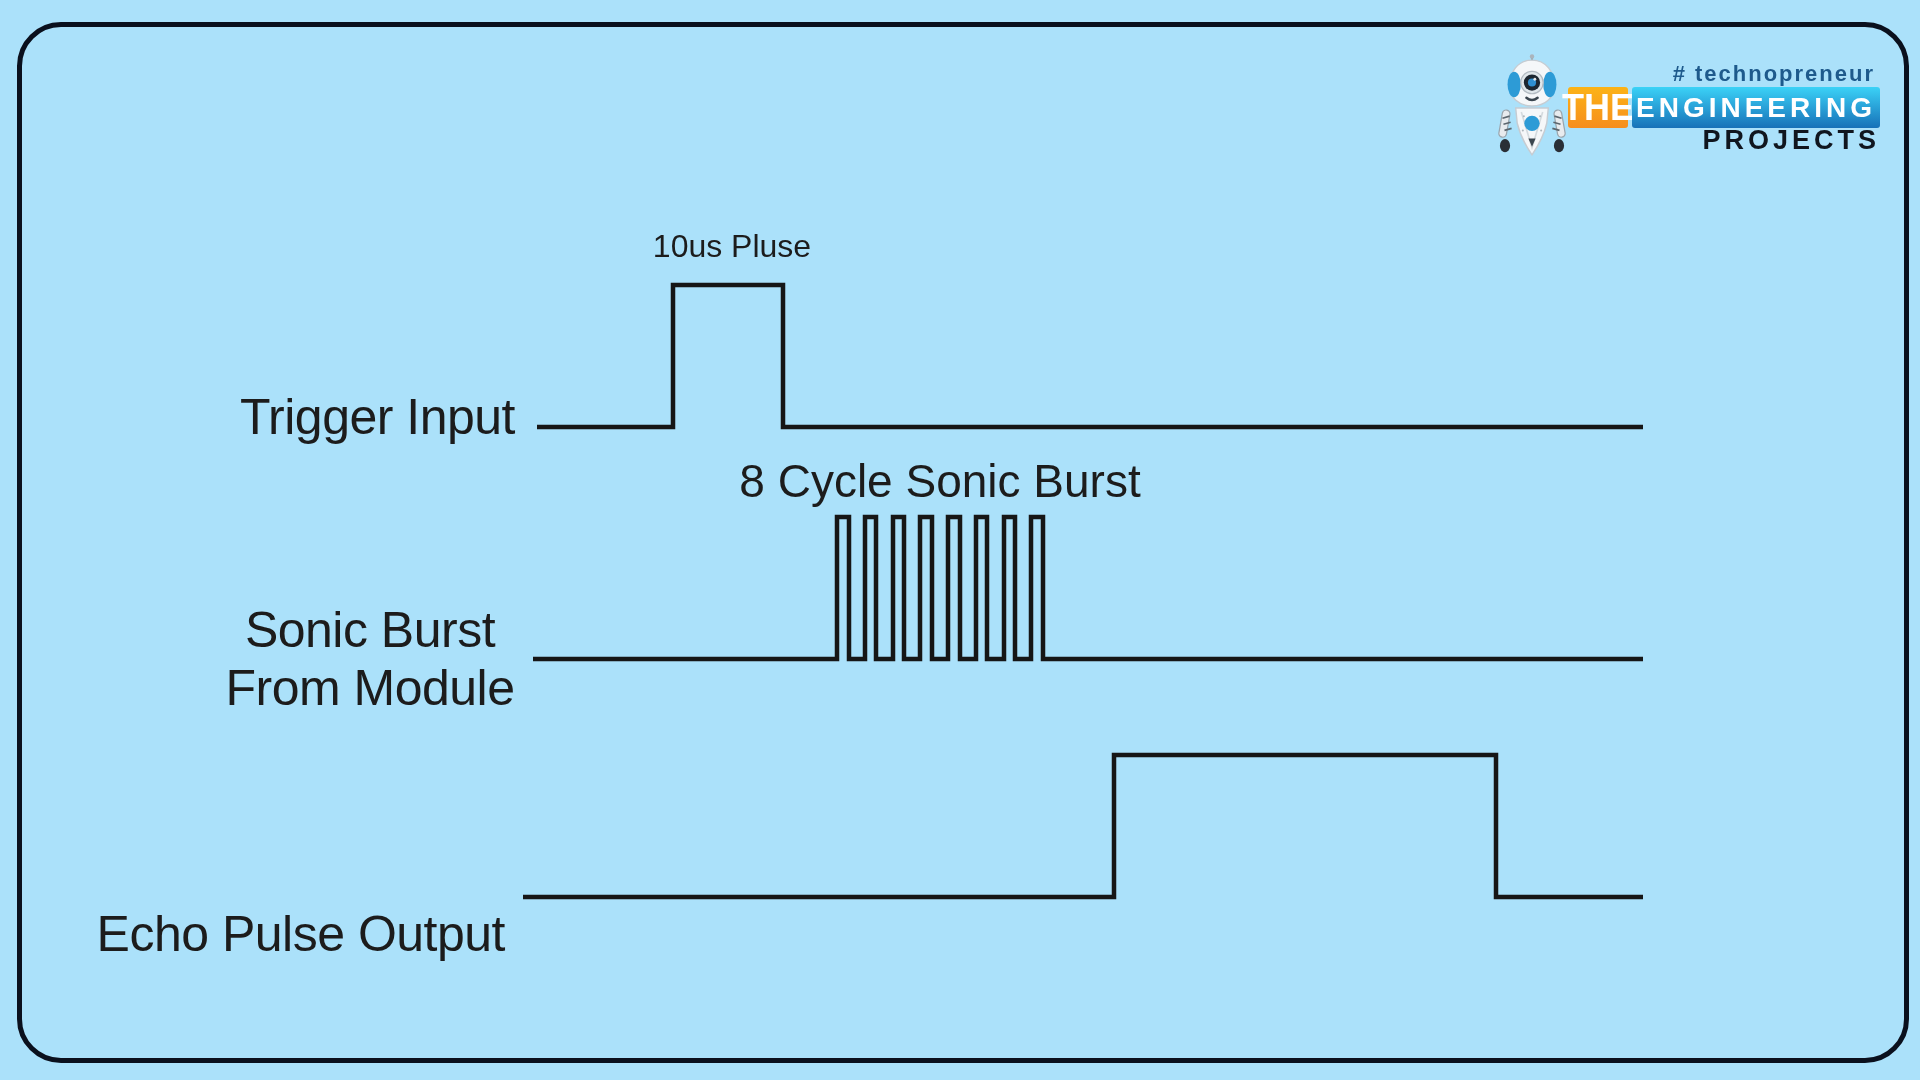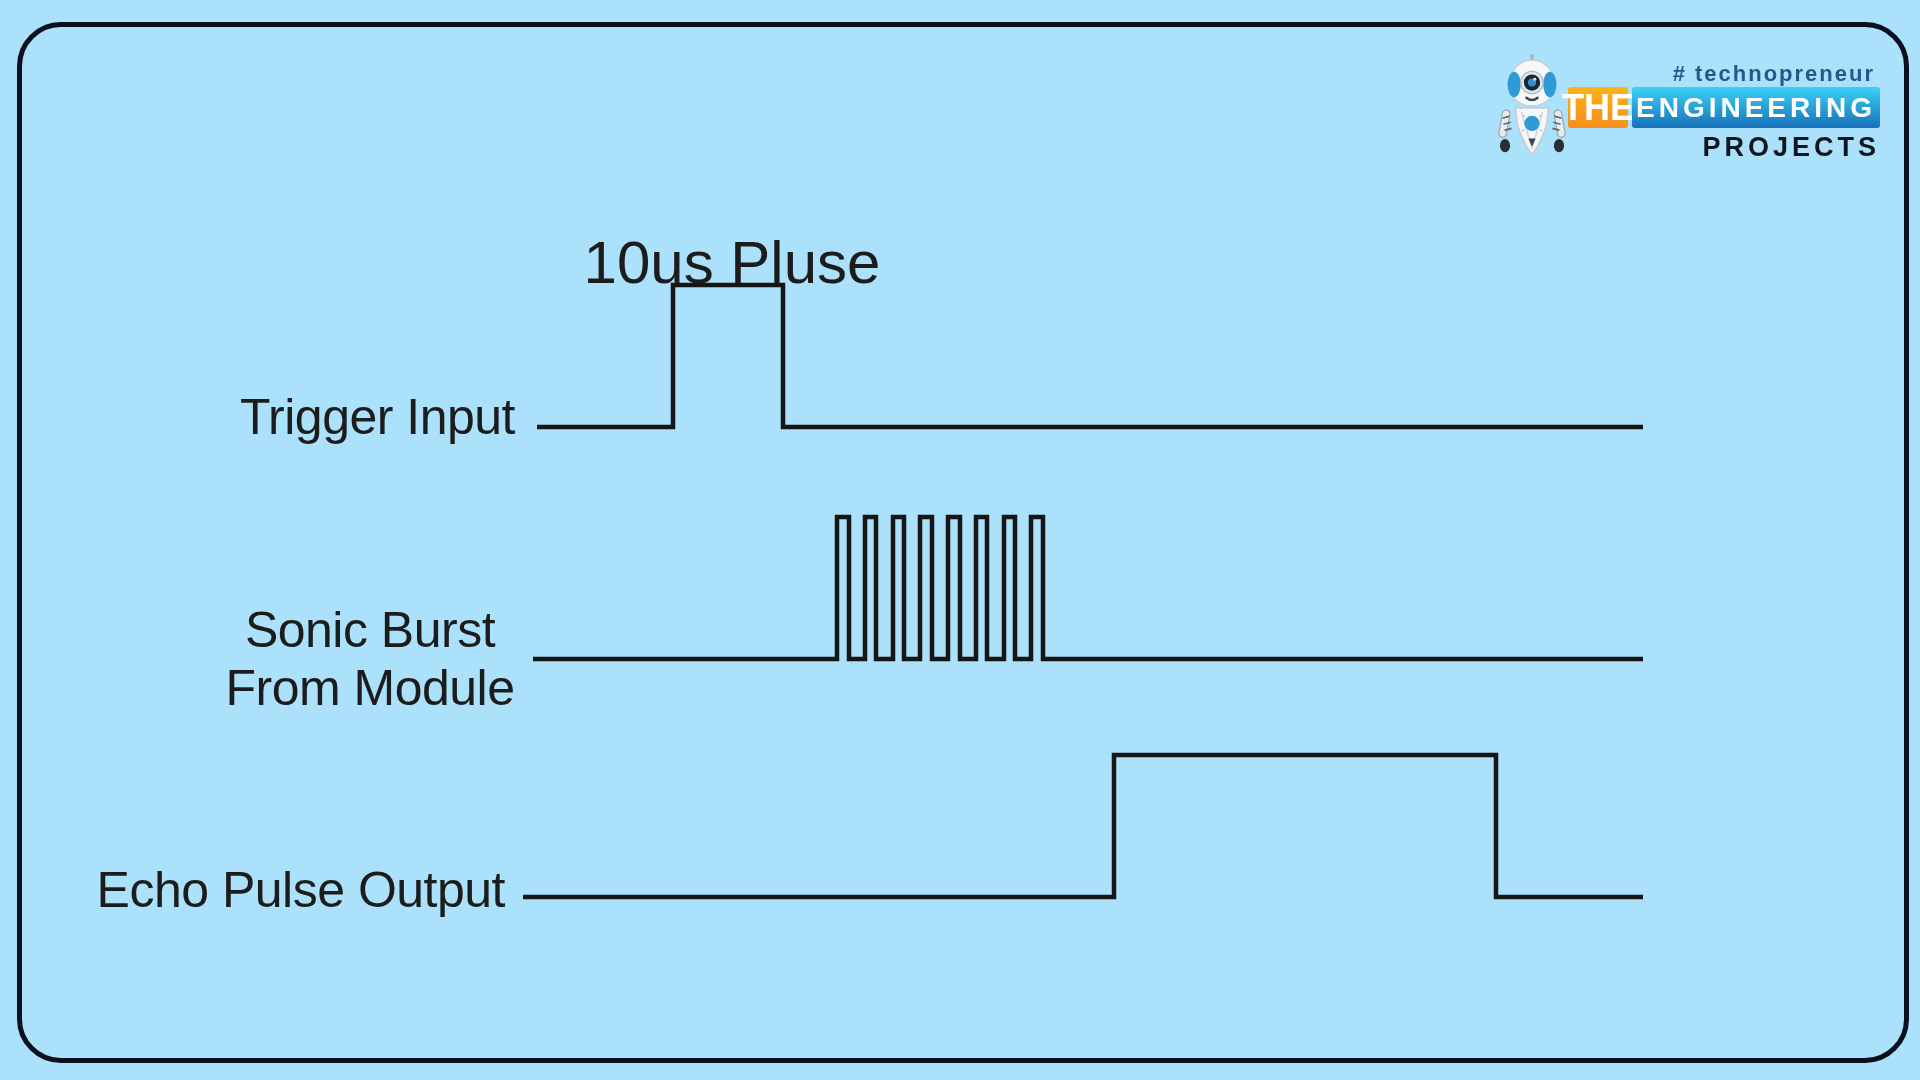--- a/index.html
+++ b/index.html
@@ -21,21 +21,21 @@
     position:absolute;color:#1c1c1c;
     font-size:50px;letter-spacing:-0.5px;line-height:1.16;
   }
   .label-trigger{left:0;top:388px;width:515px;text-align:right;}
   .label-sonic{left:90px;top:601px;width:560px;text-align:center;}
   .label-echo{left:0;top:861px;width:505px;text-align:right;}
 
   .annotation{
     position:absolute;color:#1c1c1c;text-align:center;
   }
-  .a-trigger{left:432px;top:228px;width:600px;font-size:60px;}
+  .a-trigger{left:432px;top:228px;width:600px;font-size:32px;}
   .a-burst{left:640px;top:454px;width:600px;font-size:46px;}
 
   
   .logo{position:absolute;left:1490px;top:50px;width:390px;height:115px;}
   .logo .robot{position:absolute;left:8px;top:3px;width:68px;height:110px;}
   .tagline{
     position:absolute;right:5px;top:11px;
     font-size:22px;font-weight:bold;letter-spacing:2px;
   }
   .word-box{
@@ -47,21 +47,21 @@
     left:78px;top:37px;width:60px;
     font-size:36px;letter-spacing:0px;
     font-stretch:condensed;
   }
   .box-eng{
     left:142px;top:37px;width:248px;
     font-size:28px;letter-spacing:4px;
     font-stretch:condensed;
   }
   .projects{
-    position:absolute;right:0;top:82px;
+    position:absolute;right:0;top:75px;
     font-size:27px;font-weight:bold;letter-spacing:4px;
     font-stretch:condensed;
   }
 </style>
 </head>
 <body style="background: rgb(171, 225, 250);">
 
 <div class="canvas">
 
   <div class="frame" style="border-color: rgb(10, 16, 29);"></div>
@@ -72,24 +72,25 @@
       <polyline points="523,897 1114,897 1114,755 1496,755 1496,897 1643,897" fill="none" stroke="#161616" stroke-width="4.5" stroke-linejoin="miter" stroke-linecap="butt"></polyline>
     </svg>
 
   <div class="row-label label-trigger" style="color: rgb(28, 28, 28);">Trigger Input</div>
 
   <div class="row-label label-sonic" style="color: rgb(28, 28, 28);">
     <div>Sonic Burst</div>
     <div>From Module</div>
   </div>
 
-  <div class="row-label label-echo" style="color: rgb(28, 28, 28);">Echo Pulse Output</div>
+  <div class="row-label label-echo" style="color: rgb(28, 28, 28); margin-top: 44px;">Echo Pulse Output</div>
 
   <div class="annotation a-trigger" style="color: rgb(28, 28, 28);">10us Pluse</div>
 
+  <div class="annotation a-burst" style="color: rgb(28, 28, 28);">8 Cycle Sonic Burst</div>
 
   <div class="logo">
 
     <svg class="robot" viewBox="0 0 66 108" xmlns="http://www.w3.org/2000/svg">
 
       <line x1="33" y1="12" x2="33" y2="4" stroke="#8d99a3" stroke-width="1.6"></line>
       <circle cx="33" cy="3.5" r="2.2" fill="#aab4bc"></circle>
 
       <path d="M33 7 C19 7 11 19 11 31.5 C11 44 20 52 33 52 C46 52 55 44 55 31.5 C55 19 47 7 33 7 Z" fill="#f5f7f9" stroke="#c6ccd2" stroke-width="1.4"></path>
       <ellipse cx="15.5" cy="31" rx="6.5" ry="12.5" fill="#2d9bd6"></ellipse>

